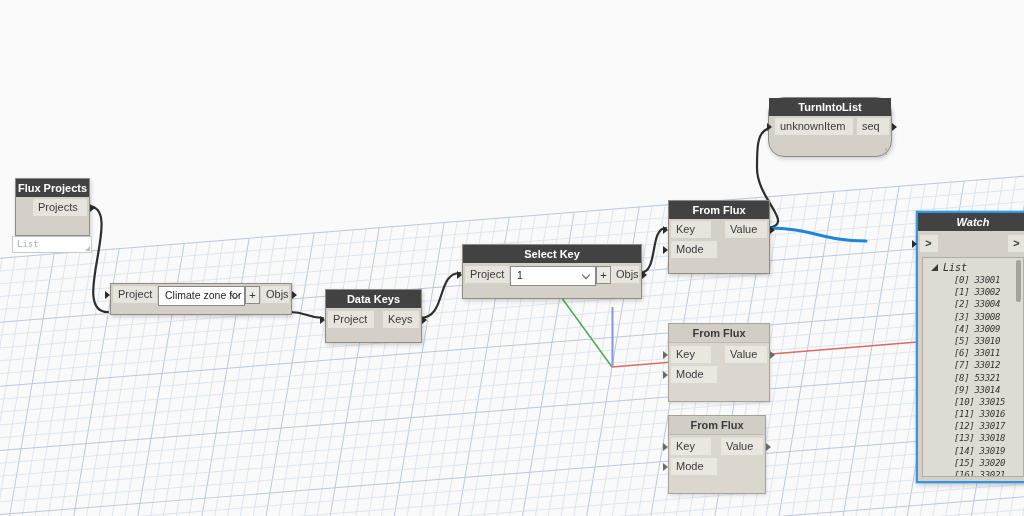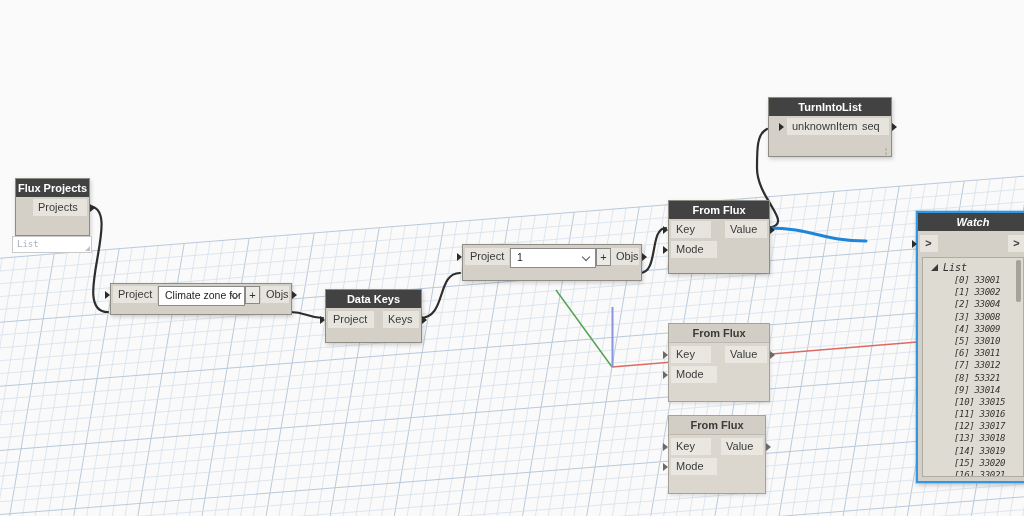--- a/index.html
+++ b/index.html
@@ -217,44 +217,45 @@
 
   <div class="node" style="left:325px;top:289px;width:95px;">
     <div class="hdr">Data Keys</div>
     <div class="body" style="height:34px;">
       <div class="chip in" style="left:2px;top:3px;width:36px;">Project</div>
       <div class="chip out" style="right:2px;top:3px;width:26px;">Keys</div>
     </div>
   </div>
 
   <div class="node" style="left:462px;top:244px;width:178px;">
+    <div class="hdr">Select Key</div>
     <div class="body" style="height:35px;">
       <div class="chip in" style="left:2px;top:3px;width:34px;">Project</div>
       <div class="dropdown" style="left:47px;top:3px;width:62px;">
         <span>1</span>
         <span class="chev"></span>
       </div>
       <div class="plusbtn" style="left:133px;top:3px;">+</div>
       <div class="chip out" style="right:2px;top:3px;width:18px;">Objs</div>
     </div>
   </div>
 
   <div class="node" style="left:668px;top:200px;width:100px;">
     <div class="hdr">From Flux</div>
     <div class="body" style="height:54px;">
       <div class="chip in" style="left:2px;top:2px;width:30px;">Key</div>
       <div class="chip in" style="left:2px;top:22px;width:36px;">Mode</div>
       <div class="chip out" style="right:2px;top:2px;width:32px;">Value</div>
     </div>
   </div>
 
-  <div class="node" style="left:768px;top:97px;width:122px;">
+  <div class="node" style="left:768px;top:97px;width:122px;border-radius:16px;">
     <div class="hdr">TurnIntoList</div>
     <div class="body" style="height:40px;">
-      <div class="chip in" style="left:18px;top:2px;width:68px;">unknownItem</div>
+      <div class="chip in" style="left:6px;top:2px;width:68px;">unknownItem</div>
       <div class="chip out" style="right:2px;top:2px;width:22px;">seq</div>
       <div class="grip">¦</div>
     </div>
   </div>
 
   <div class="node" id="watch" style="left:916px;top:211px;width:110px;height:268px;font-style:italic;">
     <div class="hdr">Watch</div>
     <div class="body">
       <div class="chip in" style="left:2px;top:4px;width:8px;font-weight:bold;">&gt;</div>
       <div class="chip out" style="right:2px;top:4px;width:8px;font-weight:bold;">&gt;</div>

